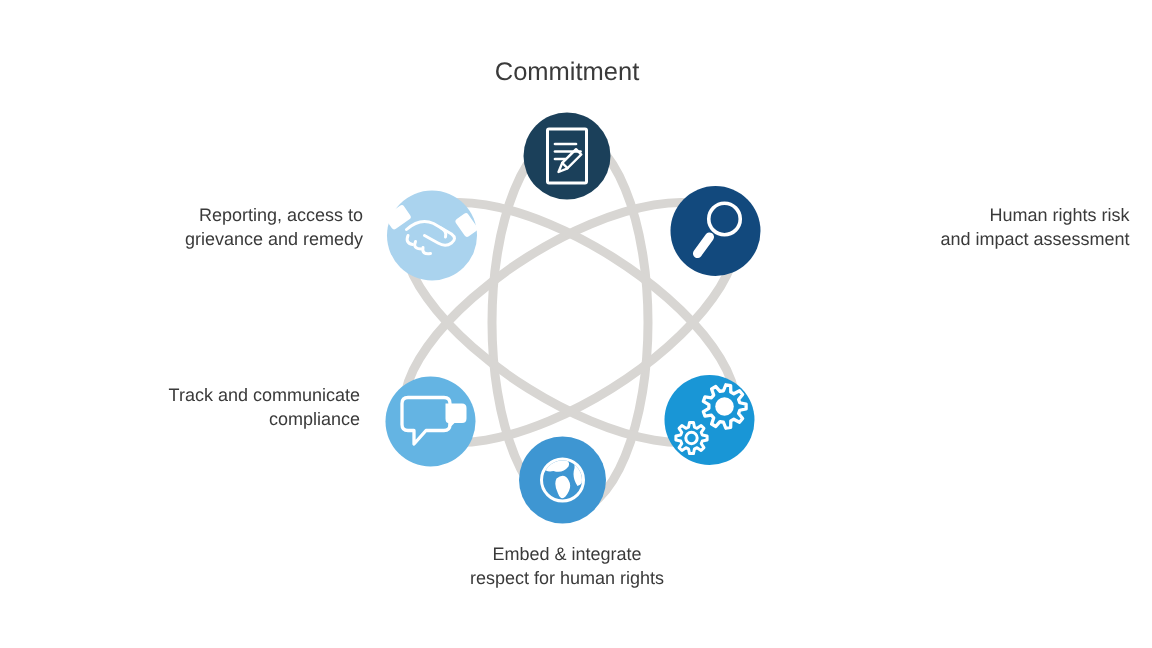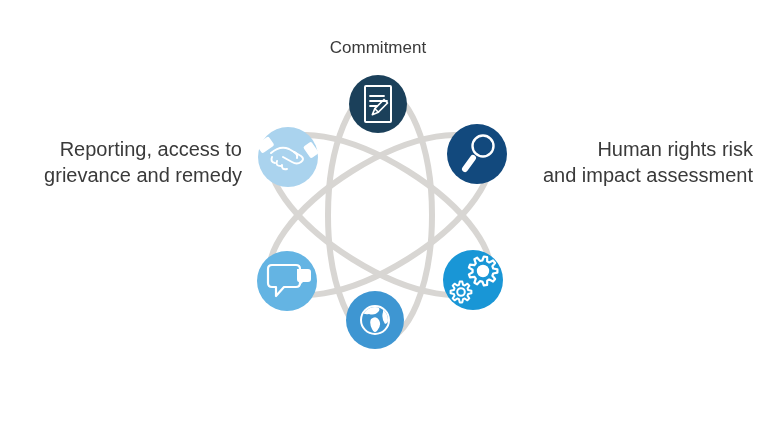--- a/index.html
+++ b/index.html
@@ -6,21 +6,21 @@
   #canvas{
     position:relative;
     width:768px;height:432px;
     background:#ffffff;
     overflow:hidden;
     font-family:"Liberation Sans",sans-serif;
   }
   #diagram-svg{position:absolute;left:0;top:0;}
   .label{
     position:absolute;
-    font-size:20px;
+    font-size:12px;
     line-height:1.3;
     color:#3a3a3a;
     white-space:pre-line;
   }
   .lbl-commitment{left:278px;top:37px;width:200px;text-align:center;font-size:17px;}
   .lbl-reporting{left:30px;top:136px;width:212px;text-align:right;}
   .lbl-track{left:28px;top:256px;width:212px;text-align:right;}
   .lbl-assessment{left:518px;top:136px;width:235px;text-align:right;}
   .lbl-risk{left:518px;top:238px;width:245px;text-align:left;}
   .lbl-embed{left:228px;top:362px;width:300px;text-align:center;}
@@ -109,15 +109,19 @@
           <path d="M 282,165 Q 281,170 287,169"></path>
           <path d="M 294,152 Q 298,154 297,158"></path>
         </g>
       </g>
     </g>
   </svg>
 
   <div class="label lbl-commitment">Commitment</div>
   <div class="label lbl-assessment">Human rights risk
 and impact assessment</div>
+  <div class="label lbl-embed">Embed &amp; integrate
+respect for human rights</div>
+  <div class="label lbl-track">Track and communicate
+compliance</div>
   <div class="label lbl-reporting">Reporting, access to
 grievance and remedy</div>
 </div>
 
 </body></html>

